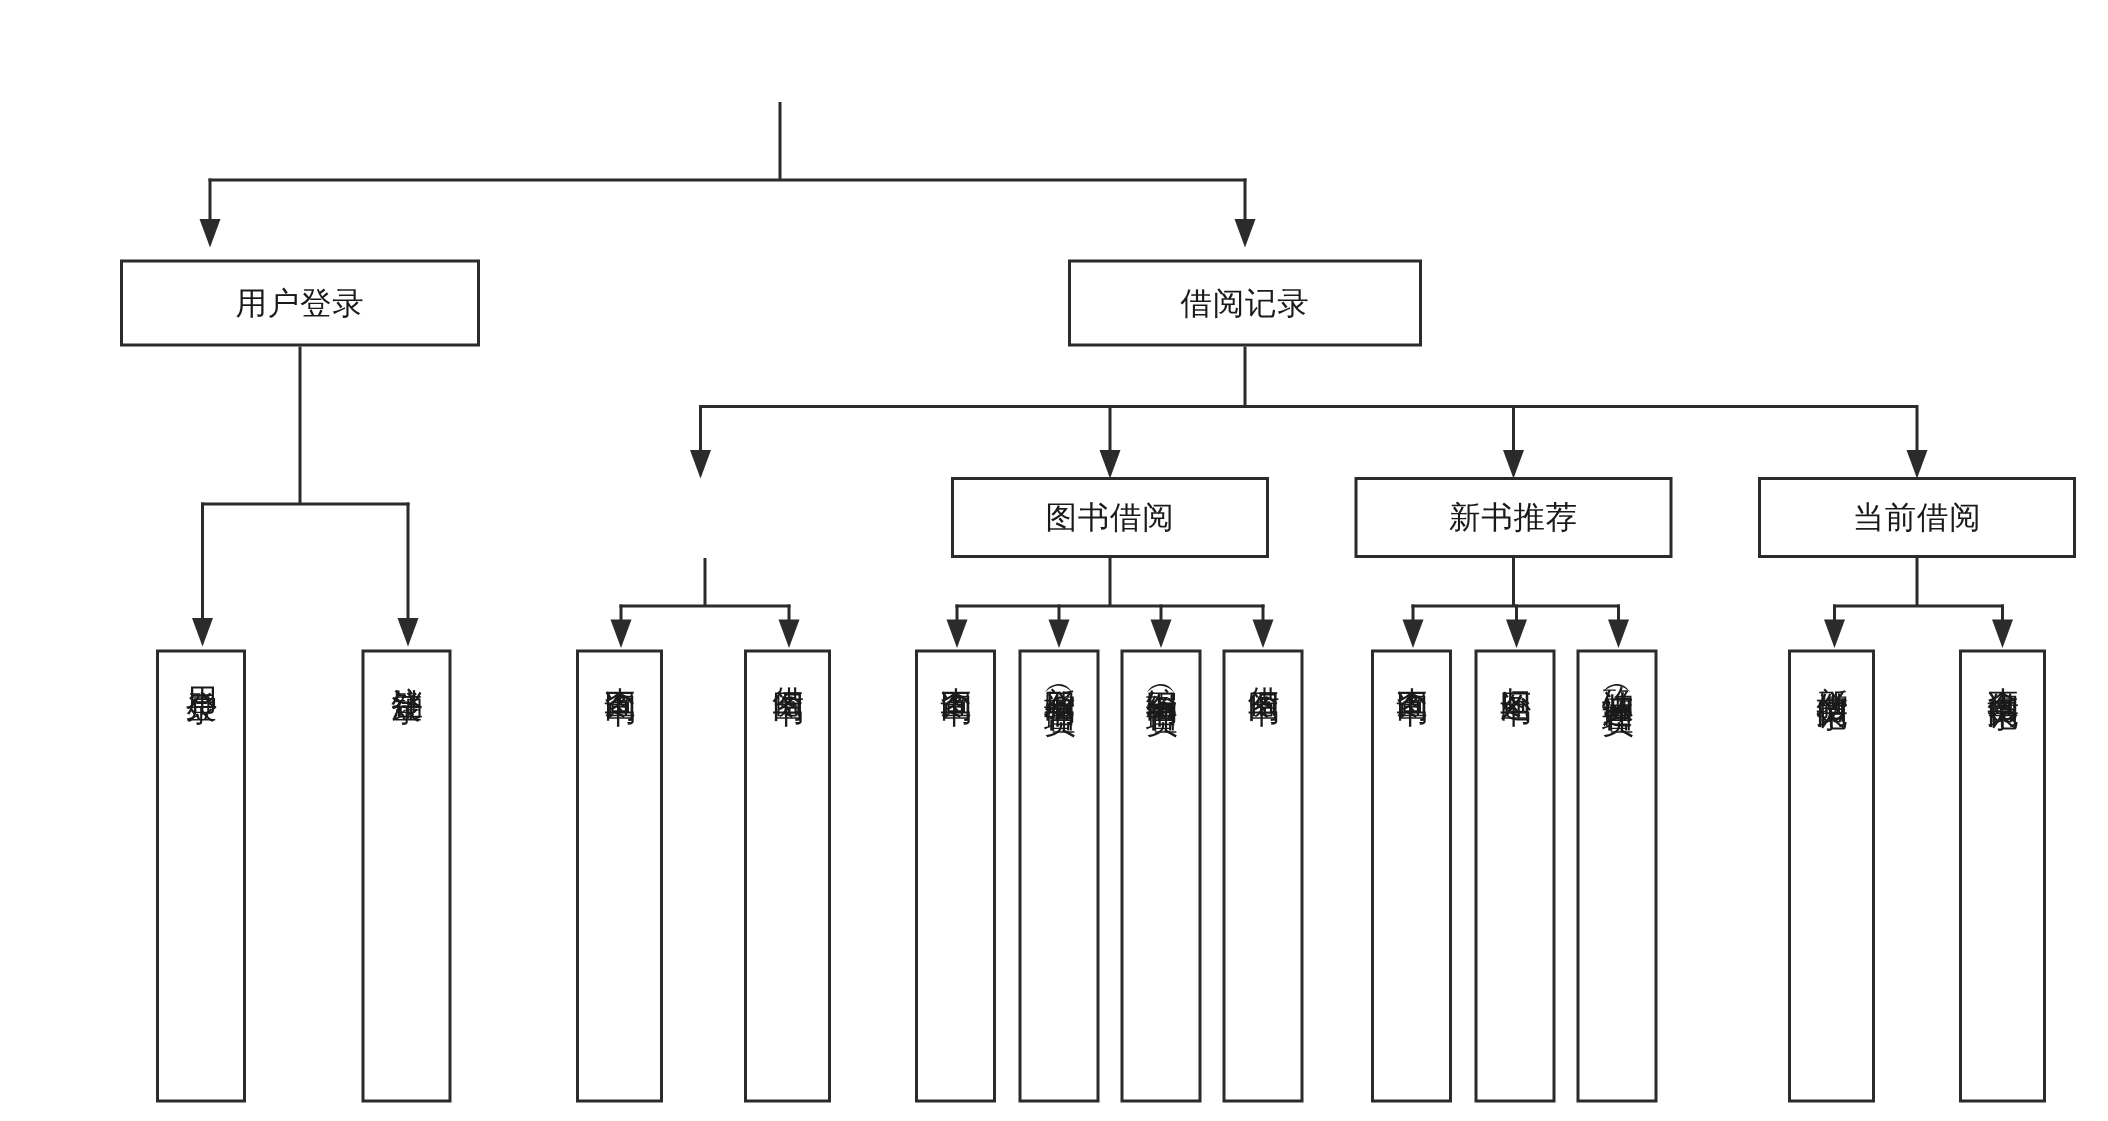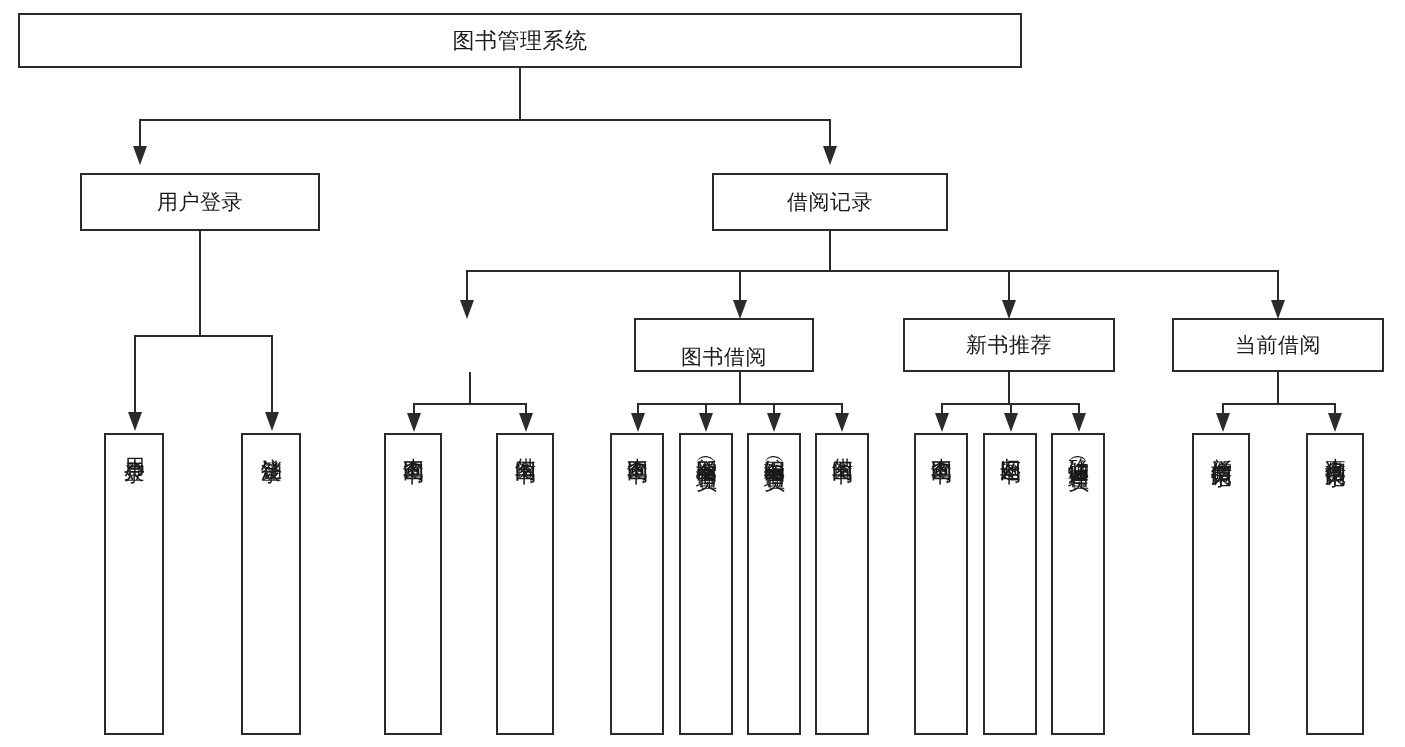--- a/index.html
+++ b/index.html
@@ -75,23 +75,20 @@
     color: #b9b9b9;
     white-space: nowrap;
     letter-spacing: 0.5px;
   }
 </style>
 </head>
 <body>
 
 <div id="canvas">
 
-  <div class="node root horiz" style="left:18px; top:13px; width:1004px; height:55px;">
-    <span class="lbl">图书管理系统</span>
-  </div>
 
   <div class="ln v" style="left:519px; top:68px; height:52px;"></div>
 
   <div class="ln h" style="left:139px; top:119px; width:692px;"></div>
 
   <div class="ln v" style="left:139px; top:119px; height:29px;"></div>
   <div class="arrow" style="left:133px; top:146px;"></div>
 
   <div class="ln v" style="left:829px; top:119px; height:29px;"></div>
   <div class="arrow" style="left:823px; top:146px;"></div>
@@ -115,21 +112,21 @@
 
   <div class="ln v" style="left:466px; top:270px; height:32px;"></div>
   <div class="arrow" style="left:460px; top:300px;"></div>
   <div class="ln v" style="left:739px; top:270px; height:32px;"></div>
   <div class="arrow" style="left:733px; top:300px;"></div>
   <div class="ln v" style="left:1008px; top:270px; height:32px;"></div>
   <div class="arrow" style="left:1002px; top:300px;"></div>
   <div class="ln v" style="left:1277px; top:270px; height:32px;"></div>
   <div class="arrow" style="left:1271px; top:300px;"></div>
 
-  <div class="node horiz" style="left:634px; top:318px; width:180px; height:54px;align-items:flex-end;">
+  <div class="node horiz" style="left:634px; top:318px; width:212px; height:54px;">
     <span class="lbl">图书借阅</span>
   </div>
   <div class="node horiz" style="left:903px; top:318px; width:212px; height:54px;">
     <span class="lbl">新书推荐</span>
   </div>
   <div class="node horiz" style="left:1172px; top:318px; width:212px; height:54px;">
     <span class="lbl">当前借阅</span>
   </div>
 
   <div class="ln v" style="left:469px; top:372px; height:32px;"></div>

